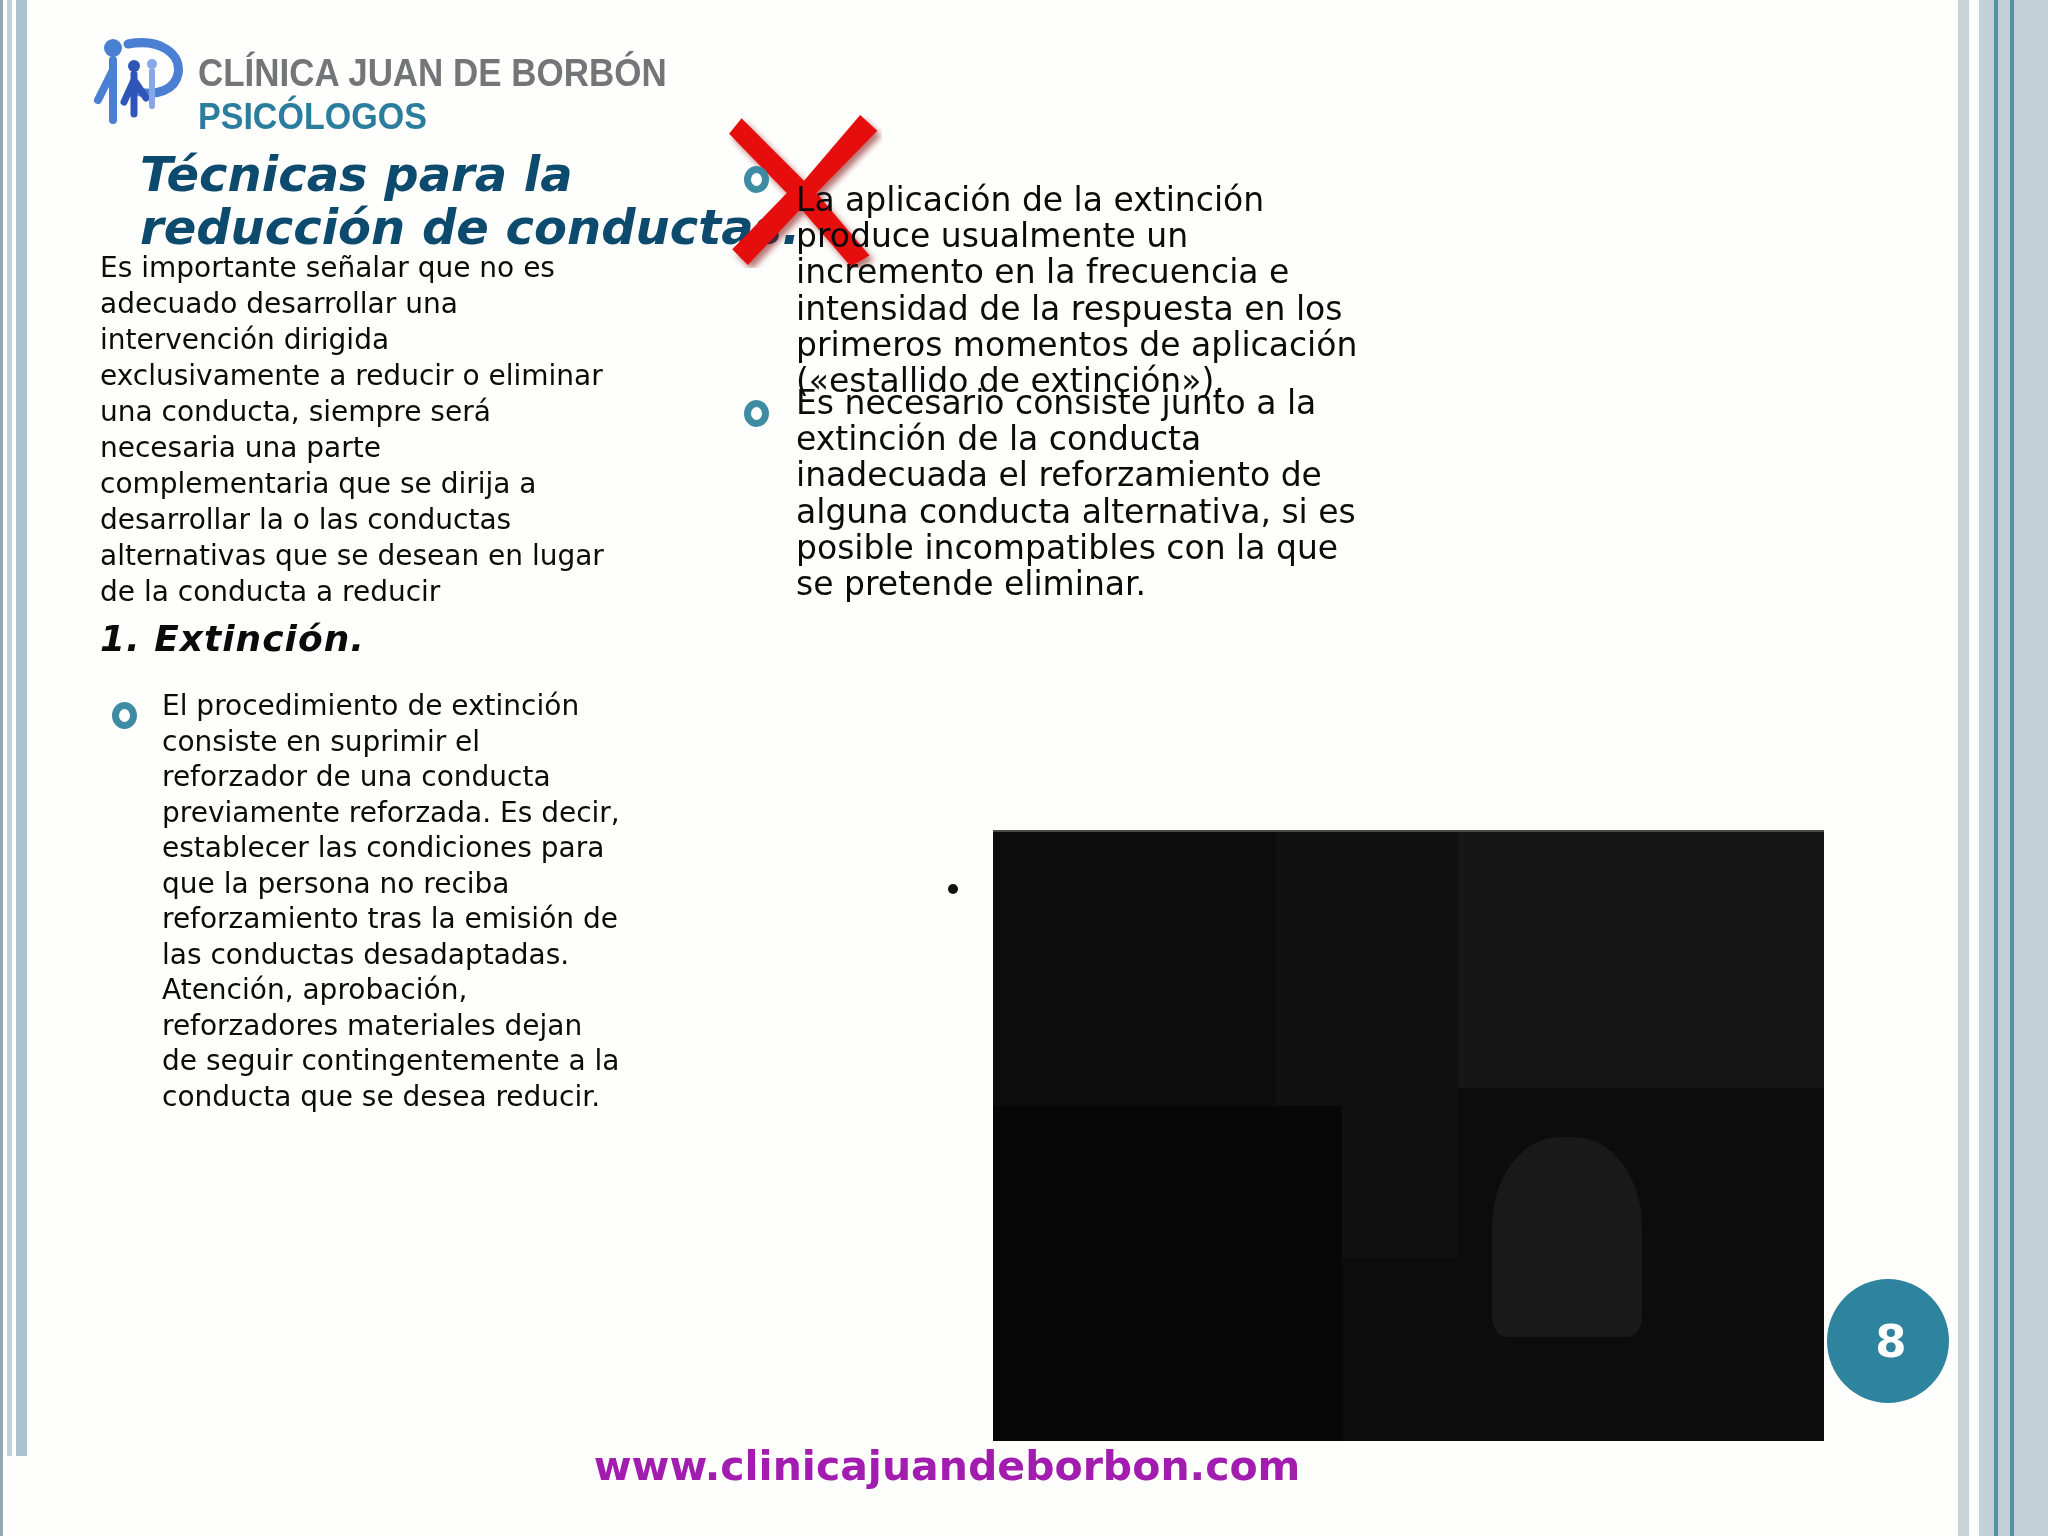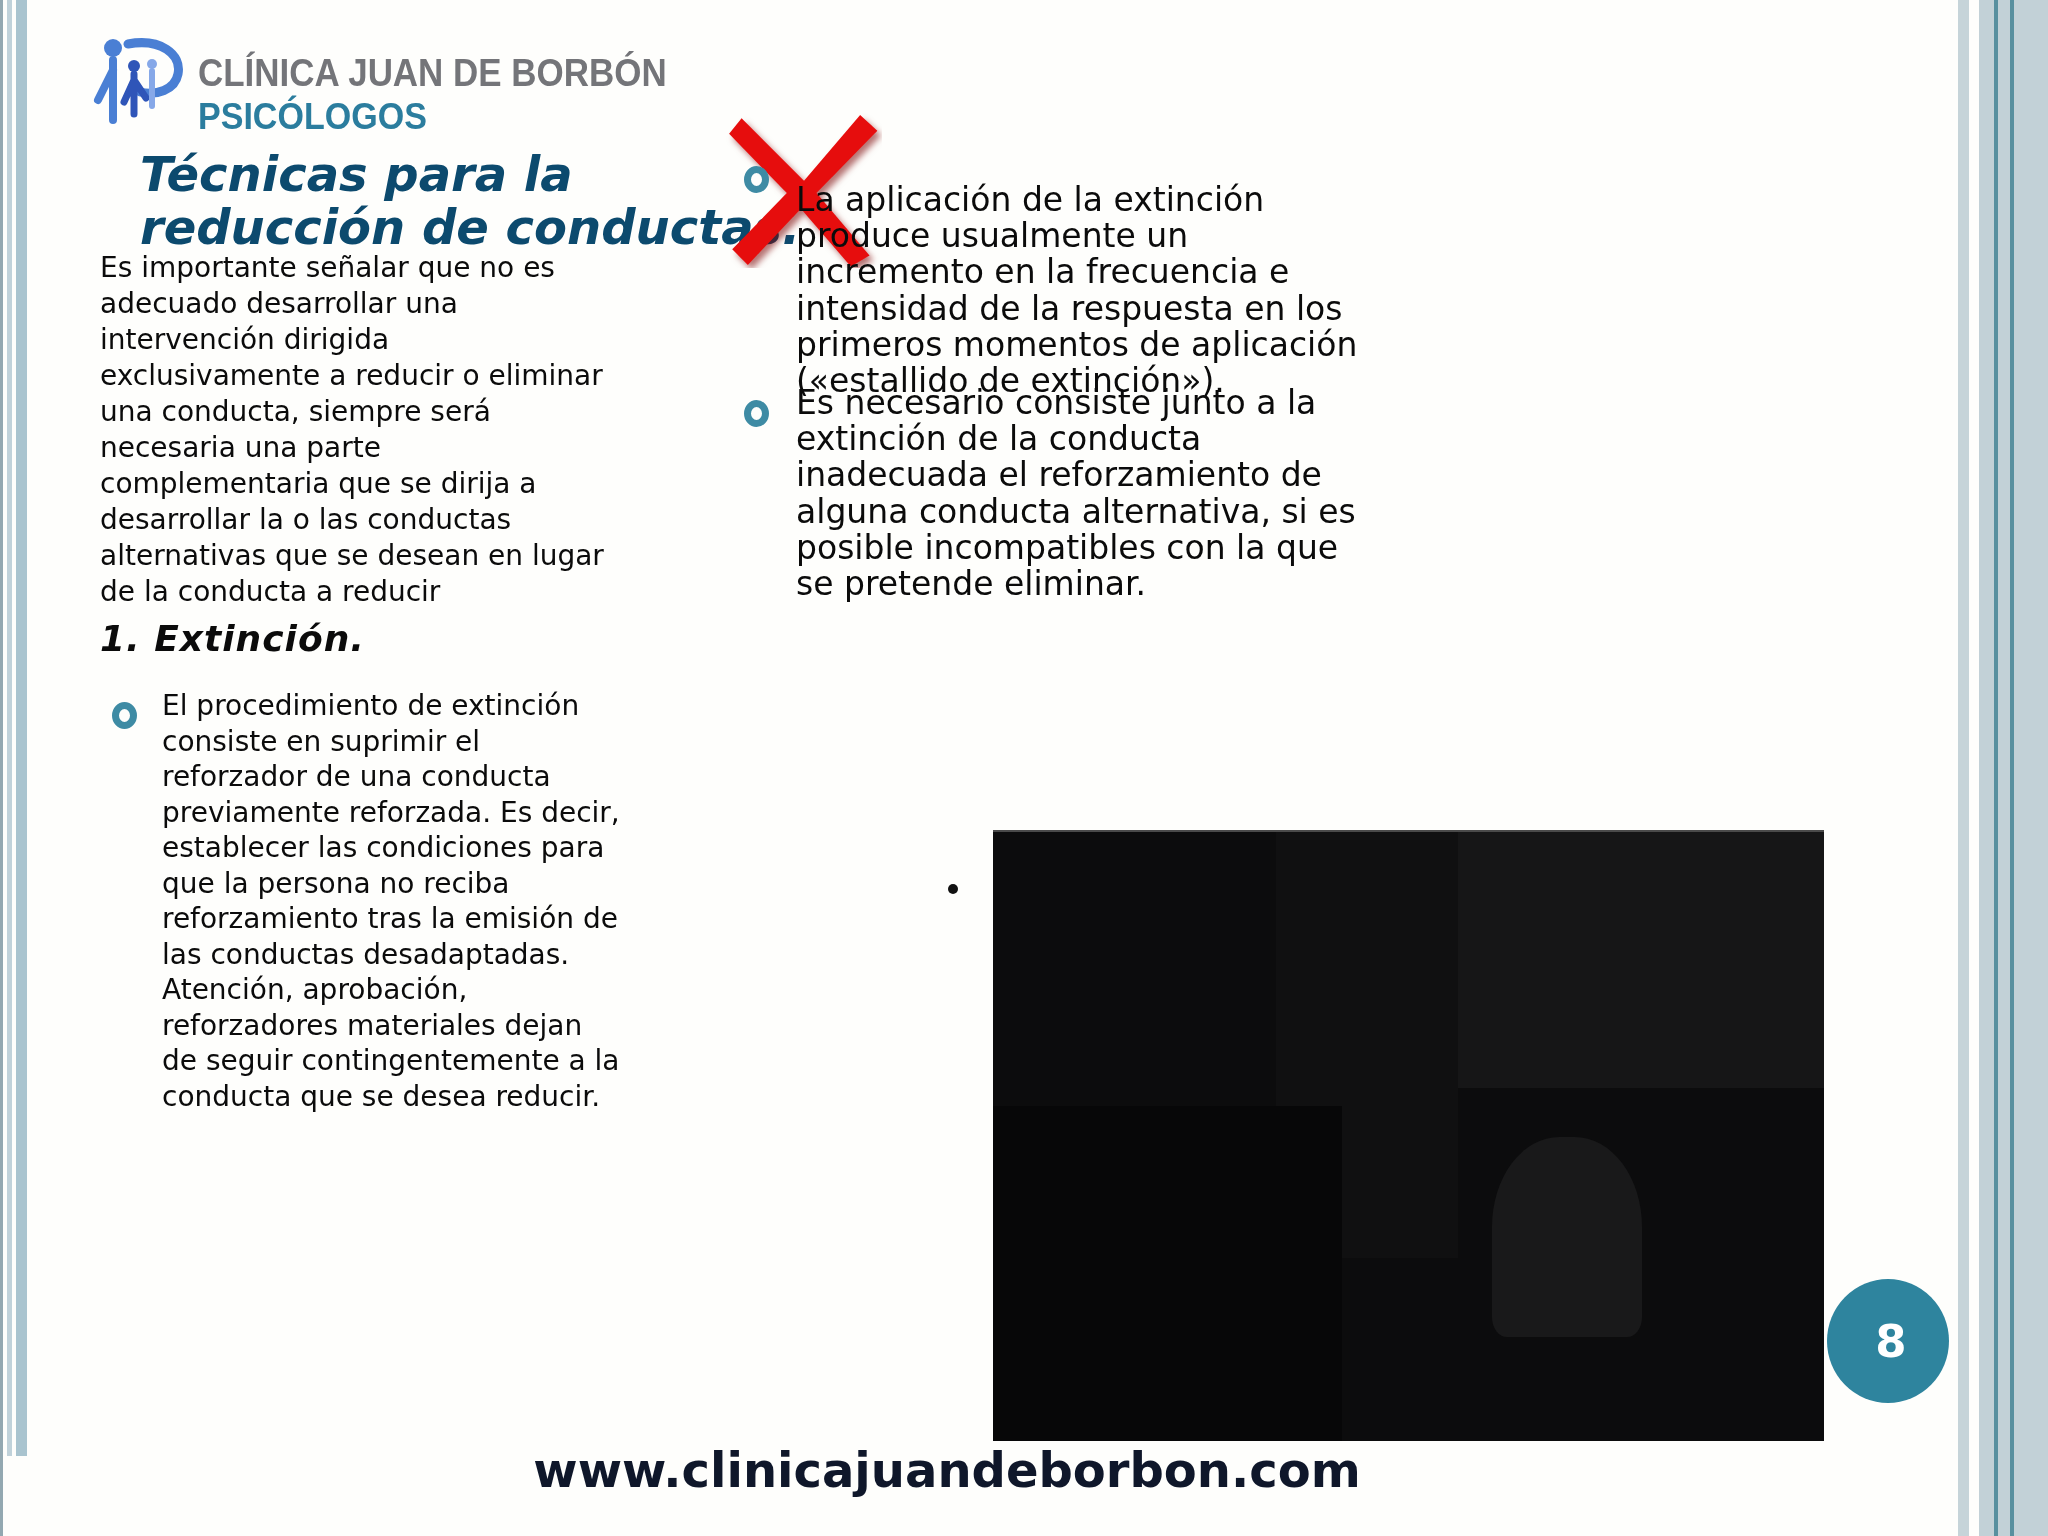--- a/index.html
+++ b/index.html
@@ -74,21 +74,21 @@
   
   .page-bubble{
     left:1827px;top:1279px;width:122px;height:124px;border-radius:50%;
     background:#2e849e;display:flex;align-items:center;justify-content:center;
   }
   .page-num{color:#fff;font-size:45px;font-weight:bold;padding-left:6px;}
 
   
   .footer-url{
     left:947px;top:1442px;transform:translateX(-50%);
-    font-size:48px;font-weight:bold;color:#0f172a;white-space:nowrap;
+    font-size:41px;font-weight:bold;color:#a21caf;white-space:nowrap;
   }
 </style>
 </head>
 <body>
 
 <div class="abs edge-line"></div>
 <div class="abs stripe-l1"></div>
 <div class="abs stripe-l2"></div>
 
 <div class="abs stripe-r1"></div>

